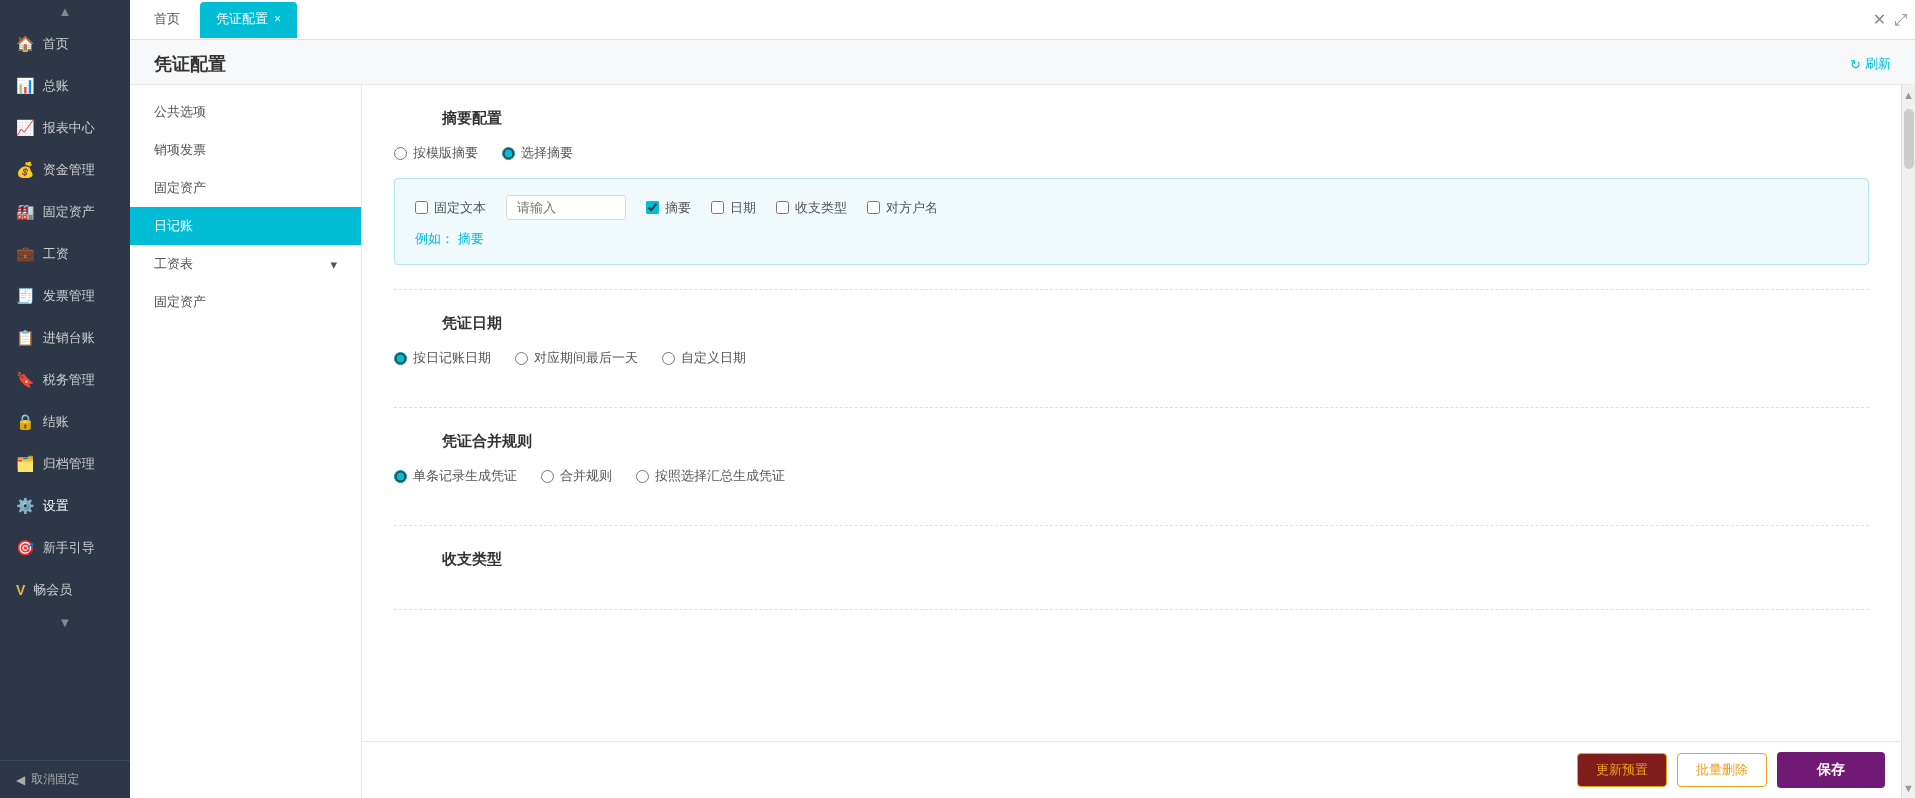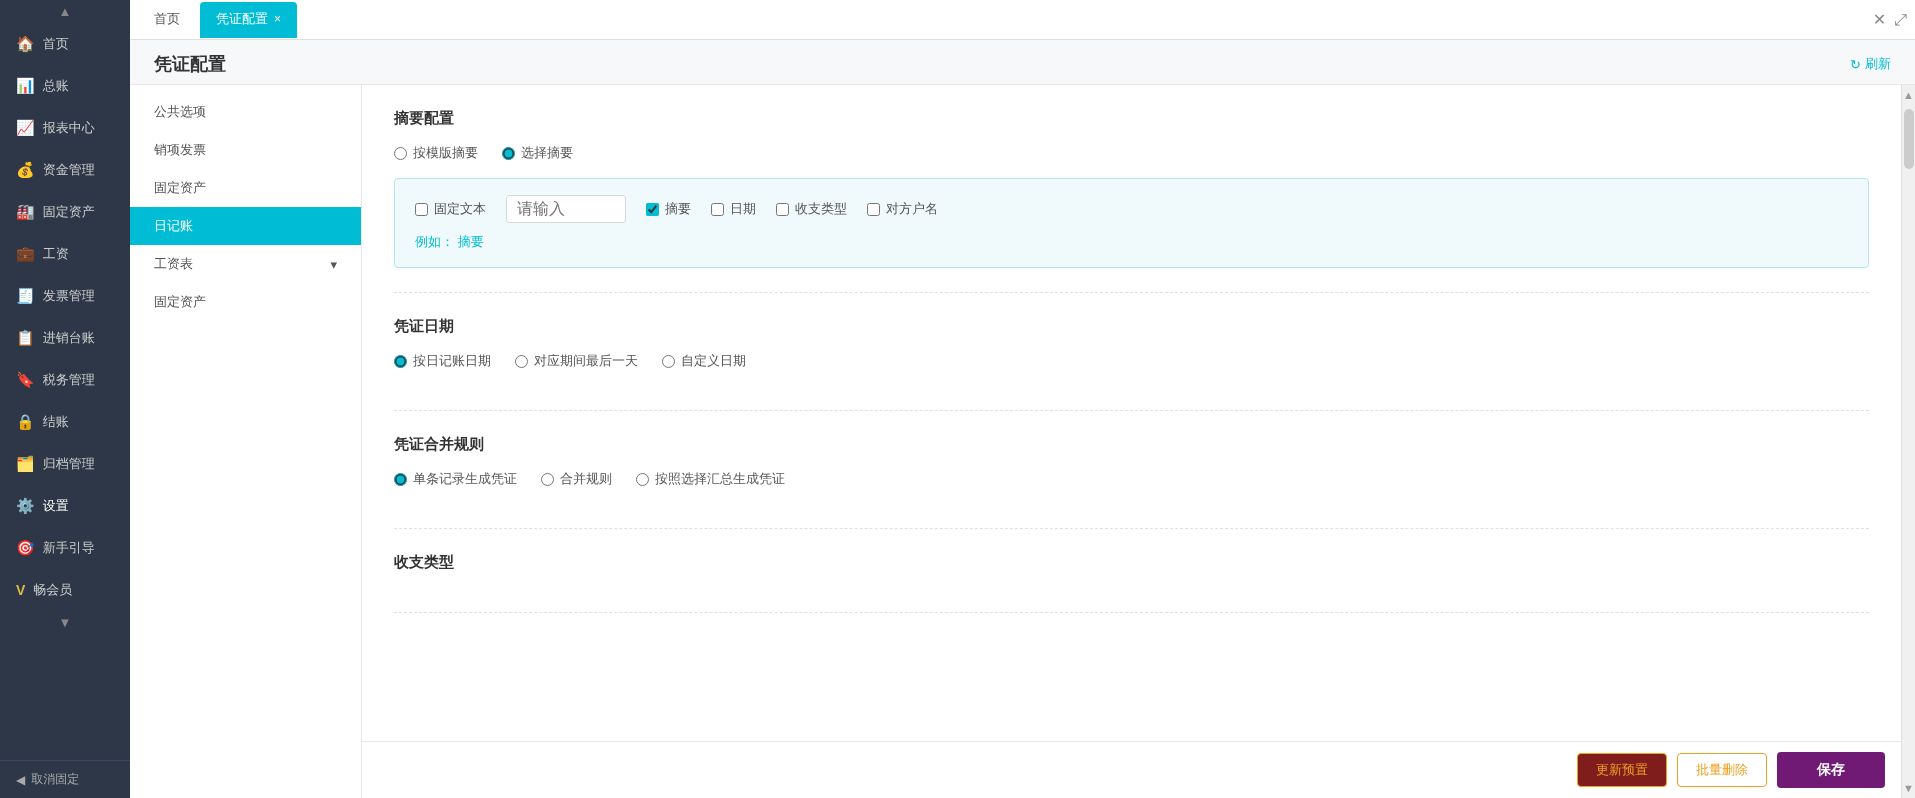--- a/index.html
+++ b/index.html
@@ -156,20 +156,21 @@
       margin-bottom: 0;
       padding-bottom: 24px;
       border-bottom: 1px dashed #e0e0e0;
       margin-bottom: 24px;
     }
     .section-title {
       font-size: 15px;
       font-weight: bold;
       color: #333;
       margin-bottom: 16px;
+      margin-left: 48px;
     }
 
     
     .radio-group {
       display: flex;
       align-items: center;
       gap: 24px;
       margin-bottom: 16px;
     }
     .radio-option {
@@ -206,21 +207,21 @@
       color: #555;
     }
     .checkbox-option input[type="checkbox"] {
       accent-color: #00bcd4;
       cursor: pointer;
     }
     .text-input {
       border: 1px solid #d9d9d9;
       border-radius: 3px;
       padding: 4px 10px;
-      font-size: 16px;
+      font-size: 13px;
       color: #bbb;
       width: 120px;
       outline: none;
     }
     .example-text {
       margin-top: 10px;
       color: #00bcd4;
       font-size: 13px;
     }
 

